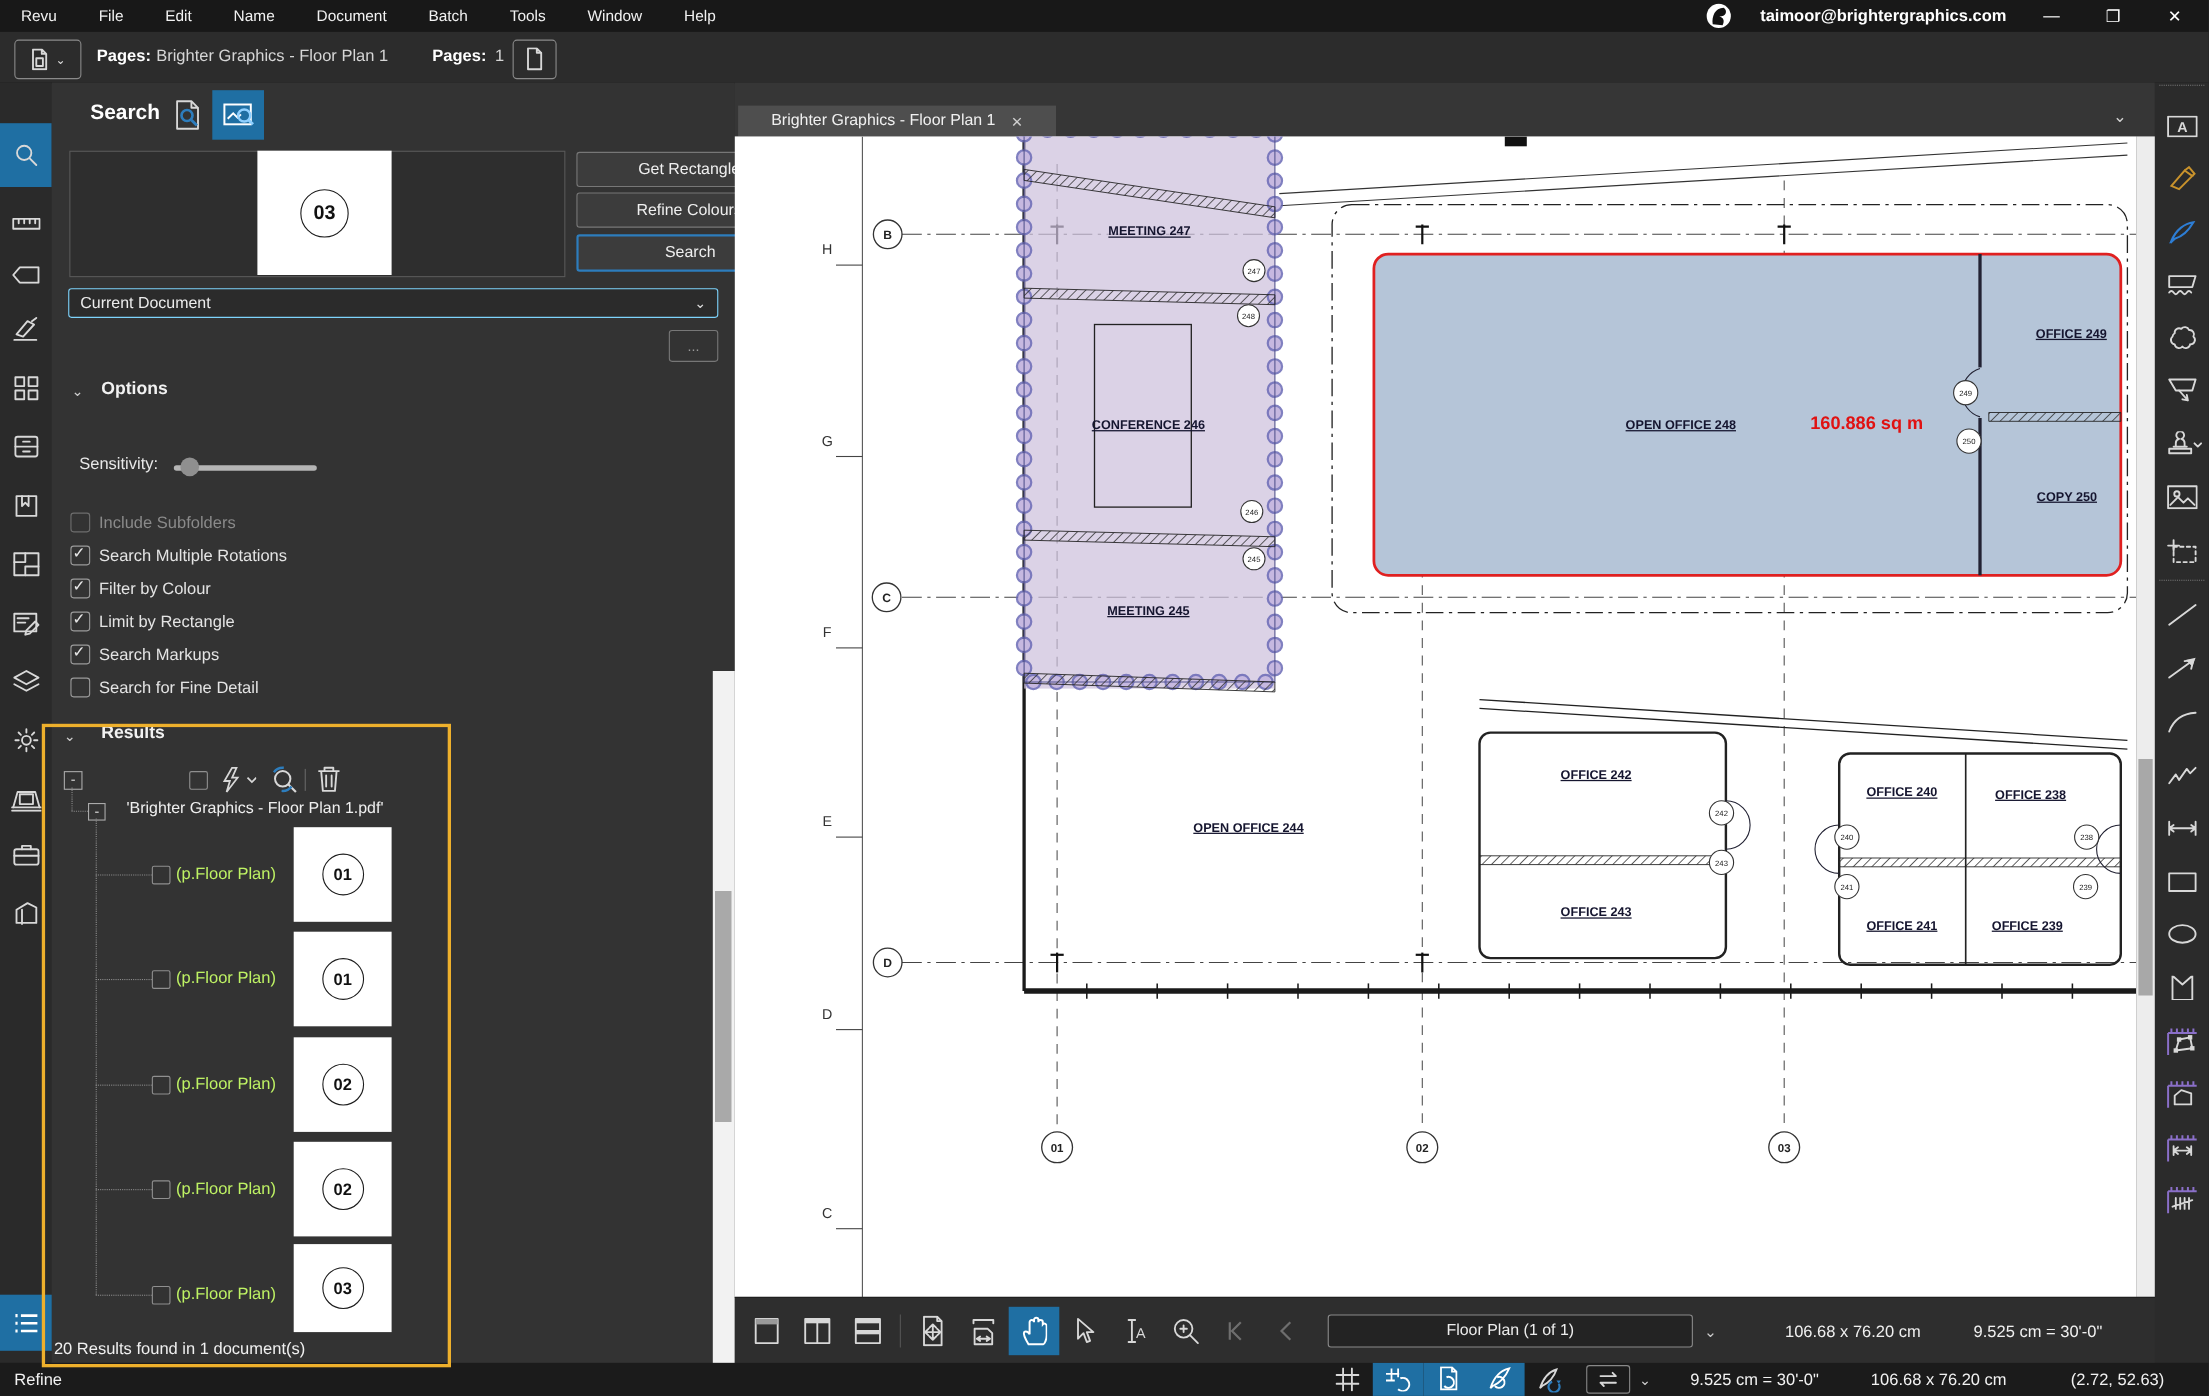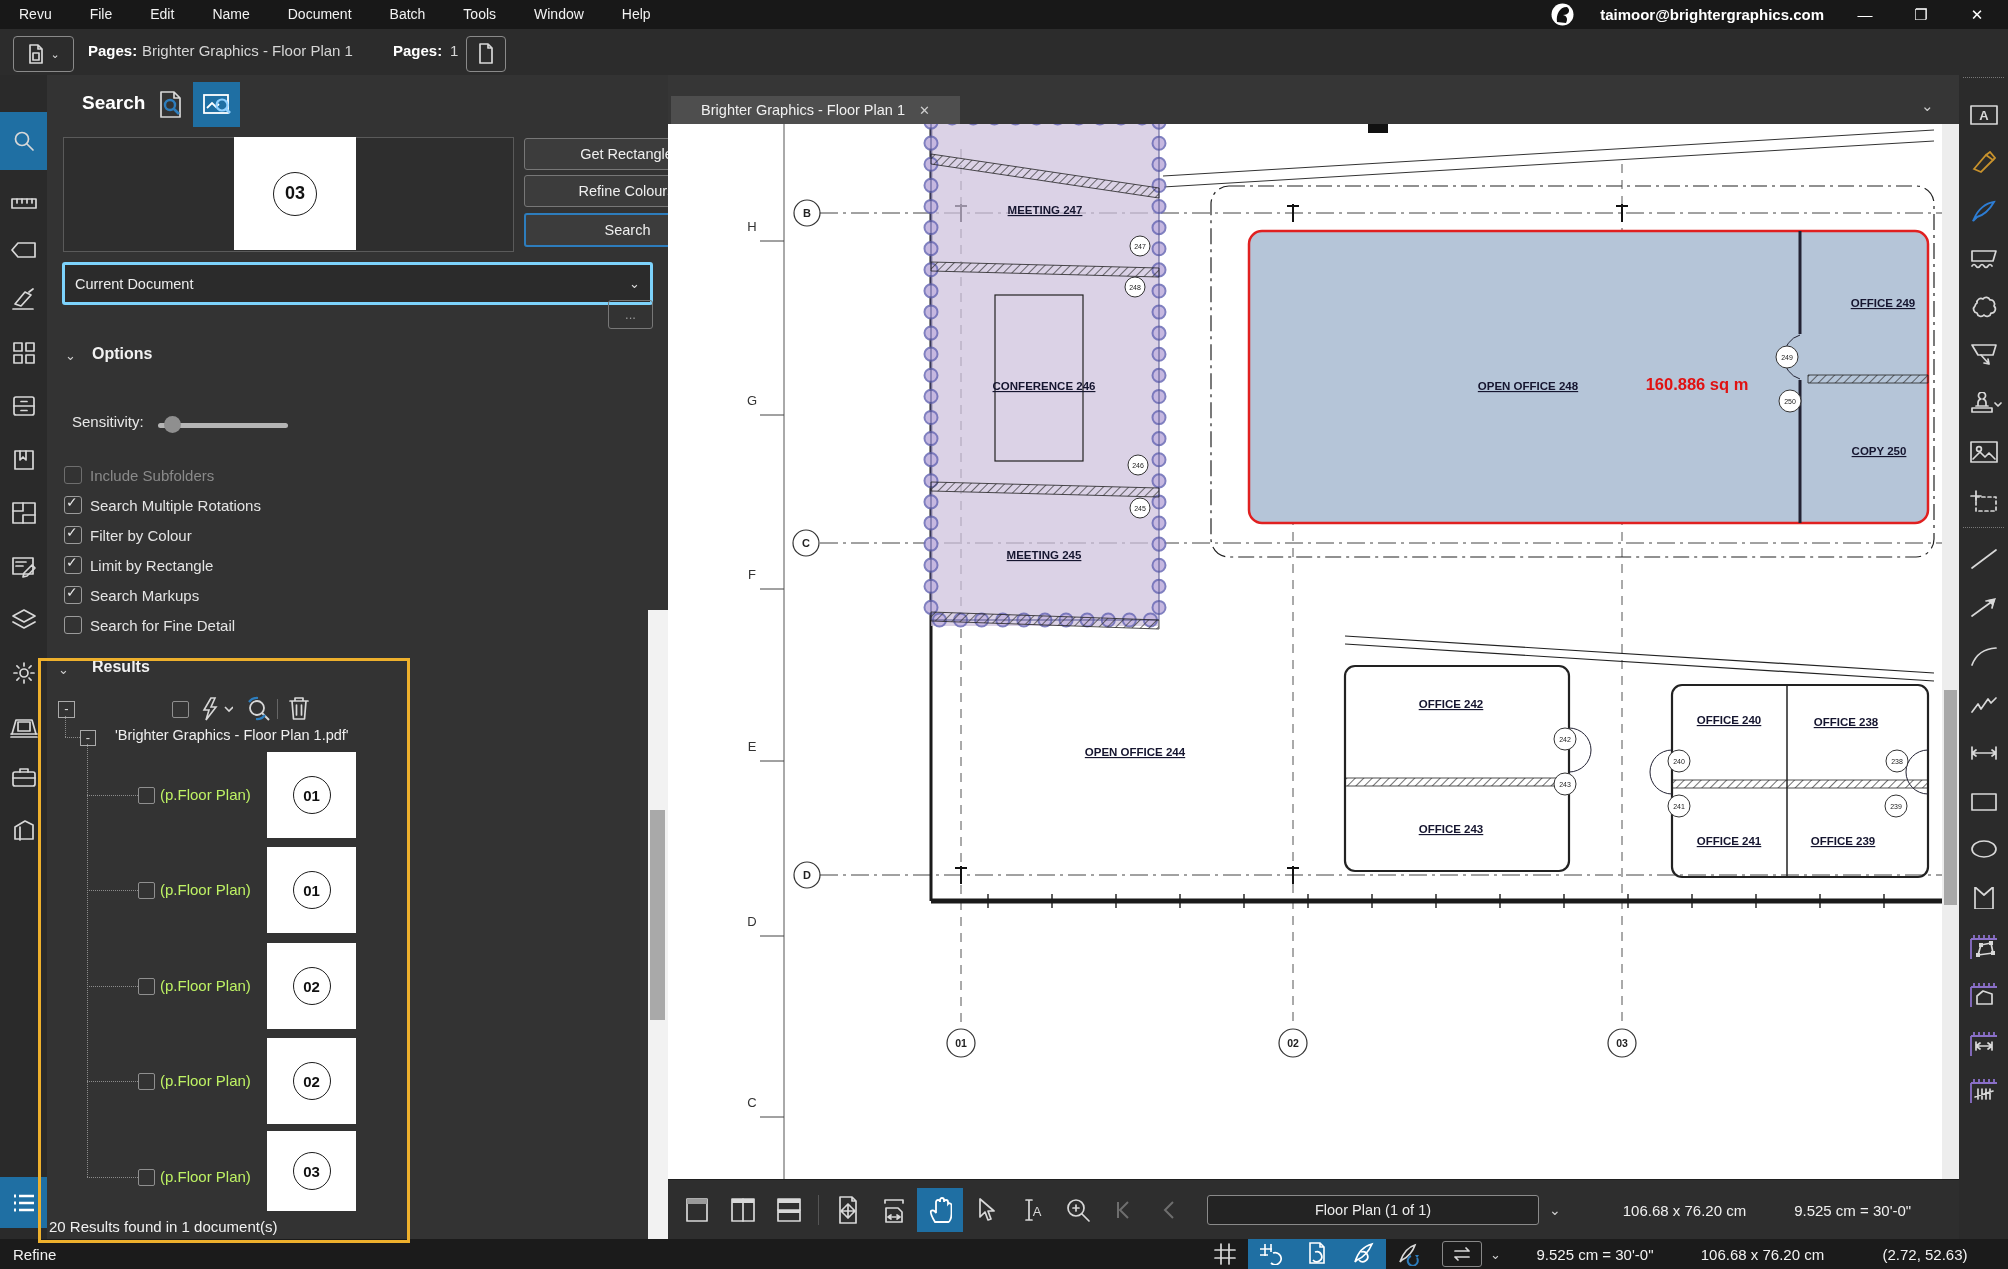--- a/index.html
+++ b/index.html
@@ -27,21 +27,21 @@
   
   .panel{left:47px;top:75px;width:621px;height:1164px;background:#333333;}
   .ptitle{left:35px;top:17px;font-size:19px;font-weight:bold;color:#fff;}
   .imgtile{left:146px;top:7px;width:47px;height:45px;background:#1f6fa3;display:flex;align-items:center;justify-content:center;}
   .docsearch{left:106px;top:11px;width:36px;height:38px;display:flex;align-items:center;justify-content:center;}
   .preview{left:16px;top:62px;width:449px;height:113px;background:#2e2e2e;border:1px solid #5a5a5a;}
   .thumbbig{left:187px;top:62px;width:122px;height:113px;background:#fff;display:flex;align-items:center;justify-content:center;}
   .circnum{width:42px;height:42px;border:1.6px solid #1c1c1c;border-radius:50%;display:flex;align-items:center;justify-content:center;color:#111;font-weight:bold;font-size:18px;background:#fff;}
   .pbtn{left:477px;width:131px;height:30px;background:#3c3c3c;border:1px solid #777;border-radius:3px;color:#efefef;font-size:14.5px;display:flex;align-items:center;justify-content:center;padding-left:36px;}
   .pbtn.blue{border:2px solid #2d7dbd;}
-  .pselect{left:15px;top:187px;width:591px;height:43px;background:#2b2b2b;border:3px solid #7dd3fc;border-radius:3px;color:#ececec;font-size:14.5px;display:flex;align-items:center;padding:0 10px;box-sizing:border-box;}
+  .pselect{left:15px;top:187px;width:591px;height:27px;background:#2b2b2b;border:1px solid #7dd3fc;border-radius:3px;color:#ececec;font-size:14.5px;display:flex;align-items:center;padding:0 10px;box-sizing:border-box;}
   .chev{margin-left:auto;font-size:13px;color:#ddd;}
   .ppath{left:15px;top:225px;width:538px;height:27px;background:#2b2b2b;border:1px solid #777;border-radius:3px;color:#9a9a9a;font-size:14.5px;display:flex;align-items:center;padding:0 8px;box-sizing:border-box;}
   .pbrowse{left:561px;top:225px;width:43px;height:27px;border:1px solid #777;border-radius:3px;color:#9a9a9a;font-size:13px;display:flex;align-items:center;justify-content:center;}
   .secthead{font-size:16px;font-weight:bold;color:#f2f2f2;}
   .sens-label{left:25px;top:338px;font-size:15px;color:#e8e8e8;}
   .sens-track{left:111px;top:348px;width:130px;height:5px;background:#b5b5b5;border-radius:3px;}
   .sens-thumb{left:117px;top:341px;width:17px;height:17px;border-radius:50%;background:#8f8f8f;}
   .cbrow{position:absolute;left:17px;display:flex;align-items:center;gap:8px;font-size:15px;color:#e4e4e4;}
   .cbx{width:16px;height:16px;border:1.6px solid #9b9b9b;border-radius:3px;position:relative;background:transparent;flex:0 0 auto;}
   .cbrow.checked .cbx::after{content:"✓";position:absolute;left:1px;top:-3px;font-size:14px;color:#e8e8e8;}

